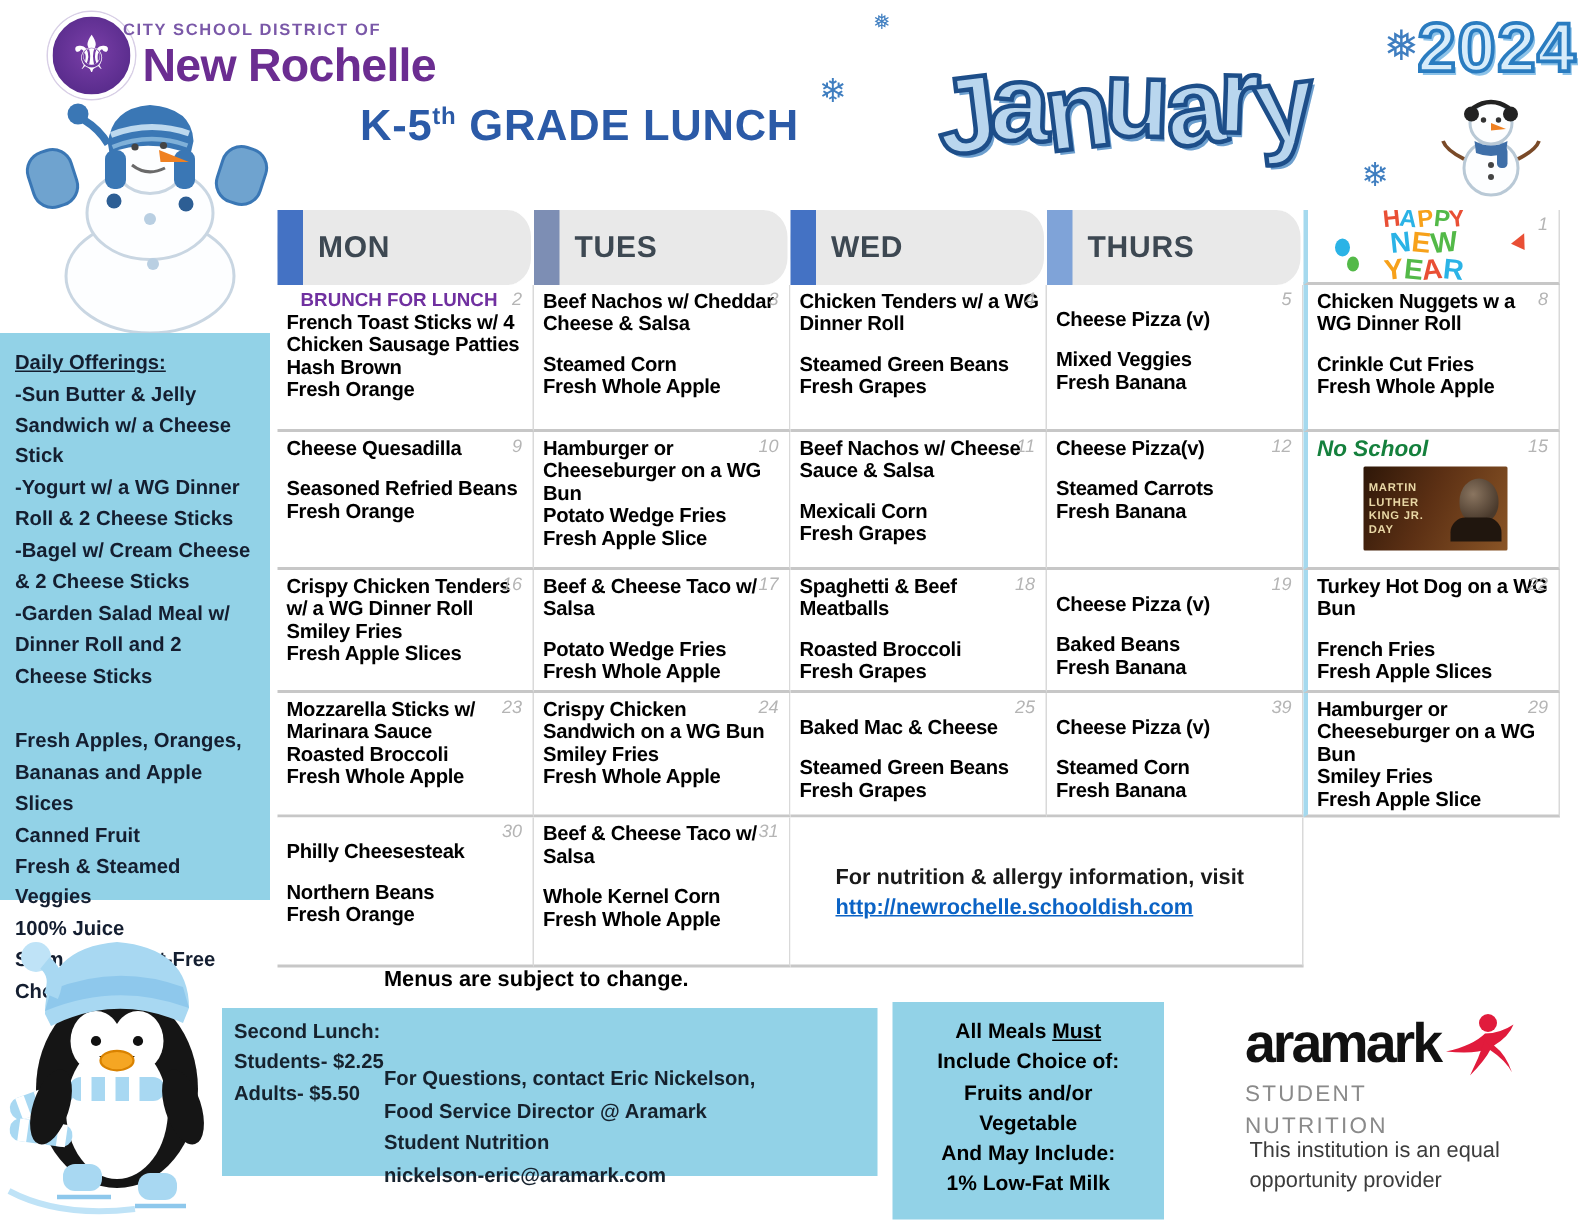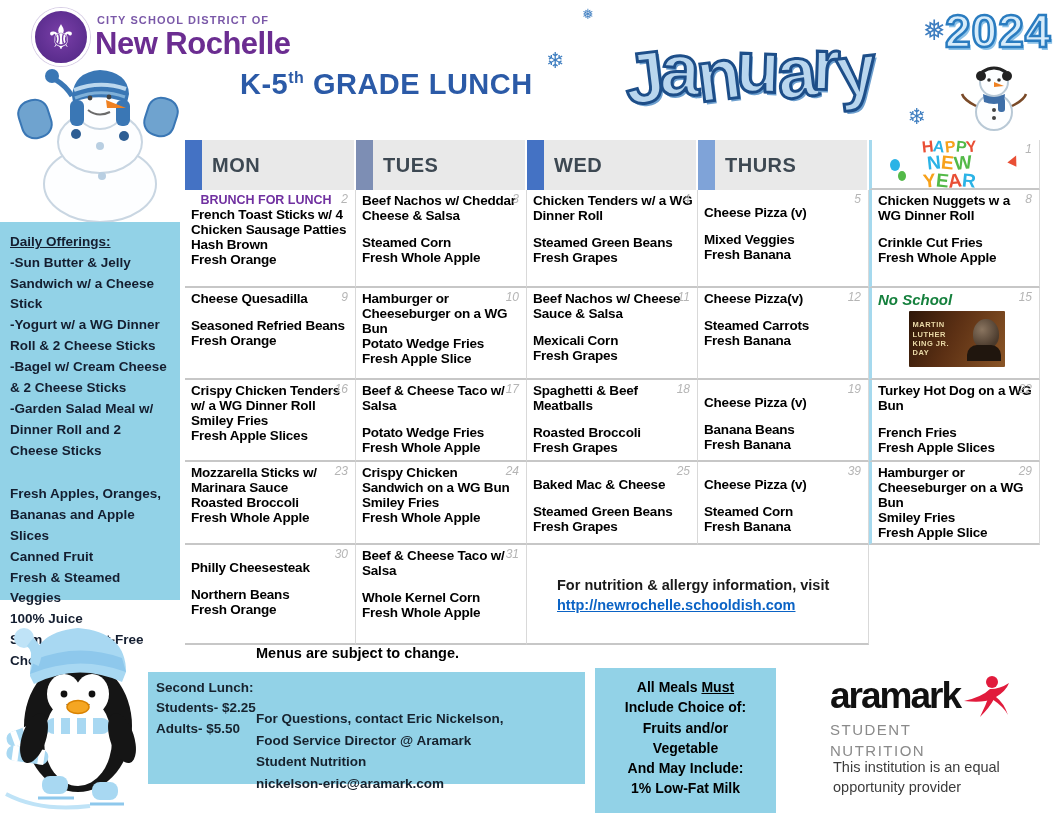--- a/index.html
+++ b/index.html
@@ -5,21 +5,21 @@
   * { box-sizing: border-box; margin: 0; padding: 0; }
   html,body { background:#fff; }
   body { font-family: "Liberation Sans", sans-serif; }
   #page { position: relative; width: 1056px; height: 816px; background: #fff; overflow: hidden; }
 
   
   .logo-circle { position:absolute; left:32px; top:8px; width:58px; height:58px; border-radius:50%;
     background:radial-gradient(circle at 50% 45%, #7a3fa8 0%, #5b2d8e 70%); display:flex; align-items:center; justify-content:center;
     border:3px solid #fff; box-shadow:0 0 0 1px #d8cfe6; }
   .logo-circle .fleur { color:#fff; font-size:34px; line-height:1; }
-  .district-label { position:absolute; left:97px; top:14px; font-size:11px; font-weight:700; letter-spacing:1.1px; color:#7a58a8; }
+  .district-label { position:absolute; left:82px; top:14px; font-size:11px; font-weight:700; letter-spacing:1.1px; color:#7a58a8; }
   .district-name { position:absolute; left:95px; top:26px; font-size:31px; font-weight:800; color:#6b2d91; letter-spacing:-0.5px; }
   .page-title { position:absolute; left:240px; top:68px; font-size:29px; font-weight:800; color:#2b5aa7; letter-spacing:0.5px; }
   .page-title sup { font-size:16px; }
 
   .jan-banner { position:absolute; left:552px; top:6px; width:392px; height:128px; display:flex; align-items:center; justify-content:center; }
   .jan-word { display:flex; transform:rotate(-2deg); }
   .jan-letter { font-size:72px; font-weight:900; color:#b9d6ee;
      -webkit-text-stroke:3px #1d4e89; text-shadow:2px 3px 0 #6d9fce; letter-spacing:-4px; line-height:1; }
   .jan-letter:nth-child(odd){ transform:rotate(-5deg) translateY(4px); }
   .jan-letter:nth-child(even){ transform:rotate(4deg) translateY(-3px); }
@@ -29,21 +29,21 @@
 
   .year-bubble { position:absolute; left:945px; top:4px; font-size:46px; font-weight:900; color:#d7ecfa;
     -webkit-text-stroke:2.5px #2a7cc0; text-shadow:2px 3px 0 #8cc2e8; letter-spacing:1px; }
 
   .snowman-big { position:absolute; left:12px; top:56px; }
   .snowman-small { position:absolute; left:958px; top:58px; }
 
   
   .calendar { position:absolute; left:185px; top:140px; width:855px; height:505px;
     display:grid; grid-template-columns:repeat(5,1fr); grid-template-rows:50px 98px 92px 82px 83px 100px; }
-  .hcell { background:#e9e9e9; display:flex; align-items:stretch; border-right:2px solid #fff; }
+  .hcell { background:#e9e9e9; display:flex; align-items:stretch; border-right:2px solid #fff;border-radius:18px; }
   .hbar { width:17px; flex:0 0 17px; }
   .hlabel { font-size:20px; font-weight:700; color:#3d4852; align-self:center; padding-left:10px; letter-spacing:0.5px; }
   .cell { position:relative; background:#fff; border-right:1px solid #d9d9d9; border-bottom:2px solid #c7c7c7; padding:3px 4px 2px 6px; overflow:hidden; }
   .cell.col1 { border-left:3px solid #a5d9ee; }
   .date-num { position:absolute; top:2px; right:7px; font-size:12px; font-style:italic; color:#b5b5b5; }
   .line { font-size:13.5px; font-weight:700; color:#000; line-height:1.12; letter-spacing:-0.2px; }
   .spacer { height:12px; }
   .tag-line { font-size:12.5px; font-weight:800; color:#7030a0; text-align:center; padding-right:10px; }
 
   .nutri-cell { grid-column:span 2; display:flex; flex-direction:column; justify-content:center; padding-left:30px; }
@@ -312,21 +312,21 @@
         <div class="line">Spaghetti &amp; Beef Meatballs</div>
         <div class="spacer"></div>
         <div class="line">Roasted Broccoli</div>
         <div class="line">Fresh Grapes</div>
       </div>
       <div class="cell">
         <span class="date-num">19</span>
         <div class="spacer"></div>
         <div class="line">Cheese Pizza (v)</div>
         <div class="spacer"></div>
-        <div class="line">Banana Beans</div>
+        <div class="line">Baked Beans</div>
         <div class="line">Fresh Banana</div>
       </div>
       <div class="cell col1">
         <span class="date-num">22</span>
         <div class="line">Turkey Hot Dog on a WG Bun</div>
         <div class="spacer"></div>
         <div class="line">French Fries</div>
         <div class="line">Fresh Apple Slices</div>
       </div>
       <div class="cell">

